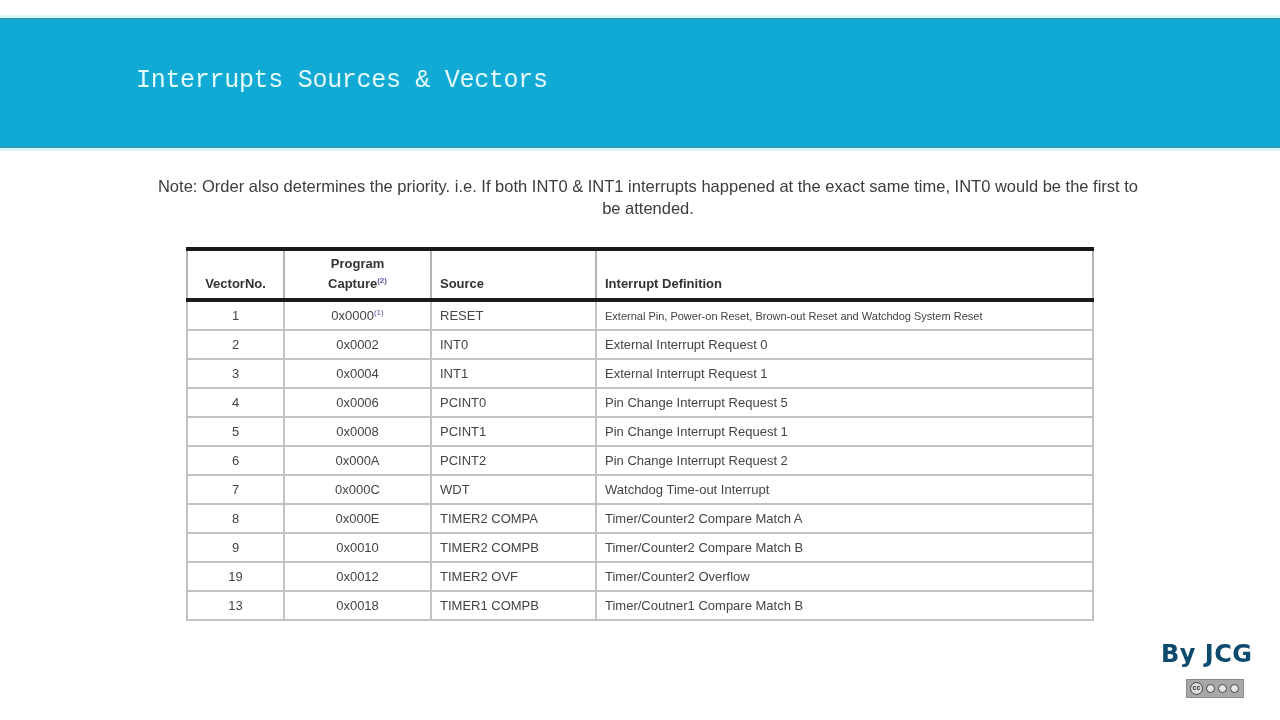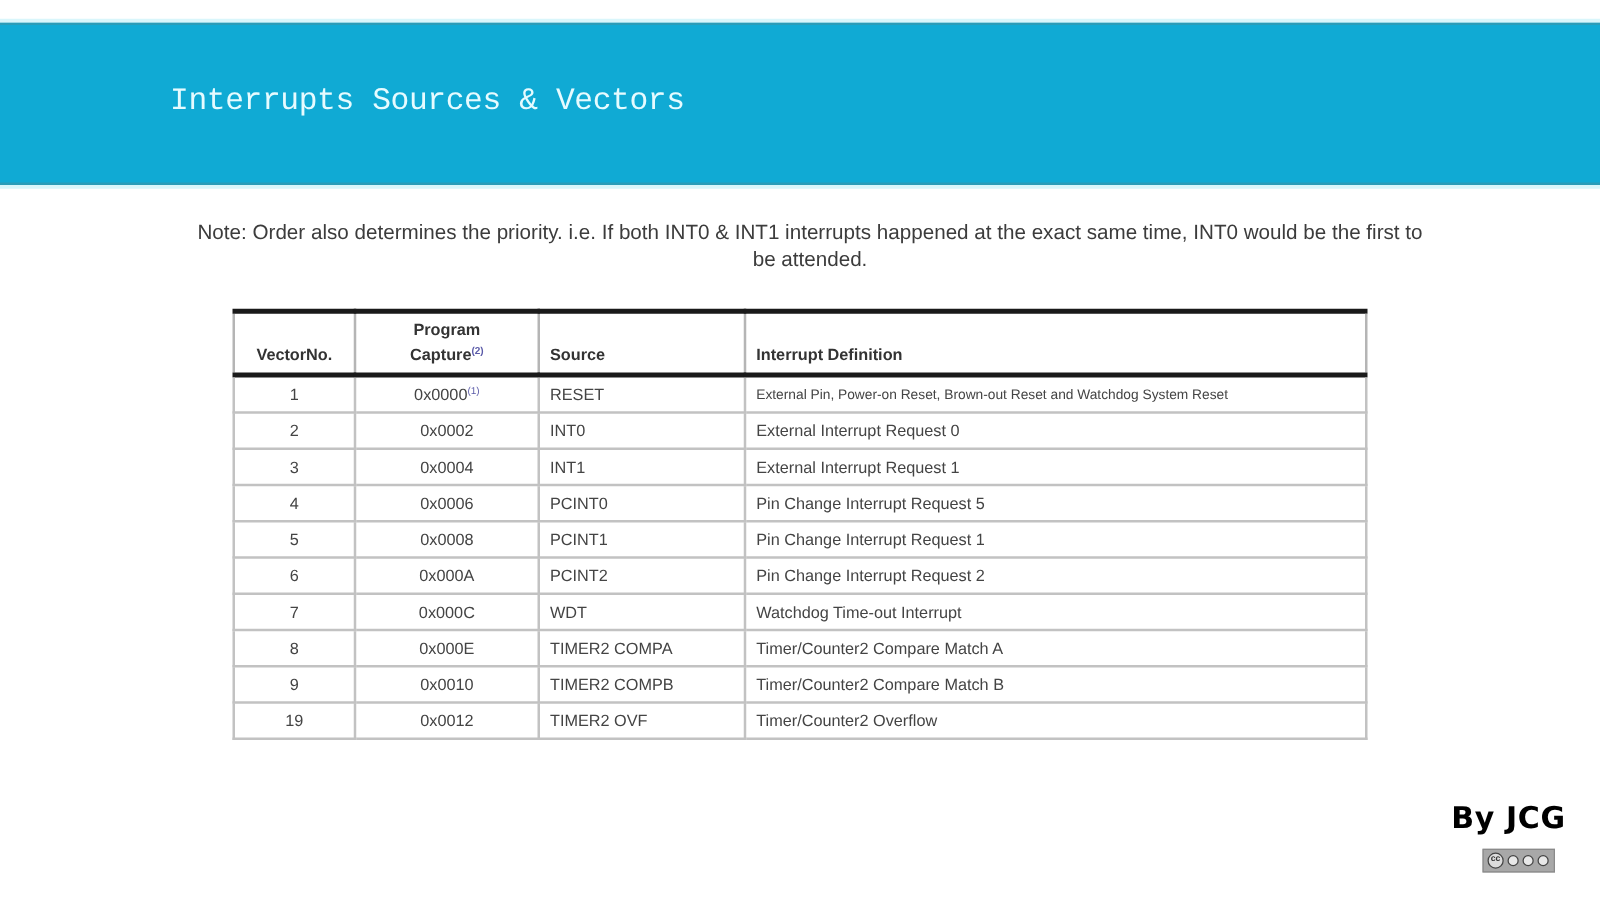--- a/index.html
+++ b/index.html
@@ -112,21 +112,21 @@
       color: #5a5aa8;
       vertical-align: 5px;
     }
     .brand {
       position: absolute;
       left: 1161px;
       top: 640px;
       font-family: "DejaVu Sans", sans-serif;
       font-weight: bold;
       font-size: 24px;
-      color: #000000;
+      color: #0c4a6e;
       letter-spacing: 0.5px;
     }
     .cc-badge {
       position: absolute;
       left: 1186px;
       top: 679px;
       width: 58px;
       height: 19px;
       background: #a8a8a8;
       border: 1px solid #8a8a8a;
@@ -245,20 +245,26 @@
           <td class="center">0x0010</td>
           <td>TIMER2 COMPB</td>
           <td class="def">Timer/Counter2 Compare Match B</td>
         </tr>
         <tr>
           <td class="center">19</td>
           <td class="center">0x0012</td>
           <td>TIMER2 OVF</td>
           <td class="def">Timer/Counter2 Overflow</td>
         </tr>
+        <tr>
+          <td class="center">13</td>
+          <td class="center">0x0018</td>
+          <td>TIMER1 COMPB</td>
+          <td class="def">Timer/Coutner1 Compare Match B</td>
+        </tr>
       </tbody>
     </table>
   </div>
 
   <div class="brand">By JCG</div>
   <div class="cc-badge">
     <div class="cc-circle">cc</div>
     <div class="cc-mini"></div>
     <div class="cc-mini"></div>
     <div class="cc-mini"></div>

